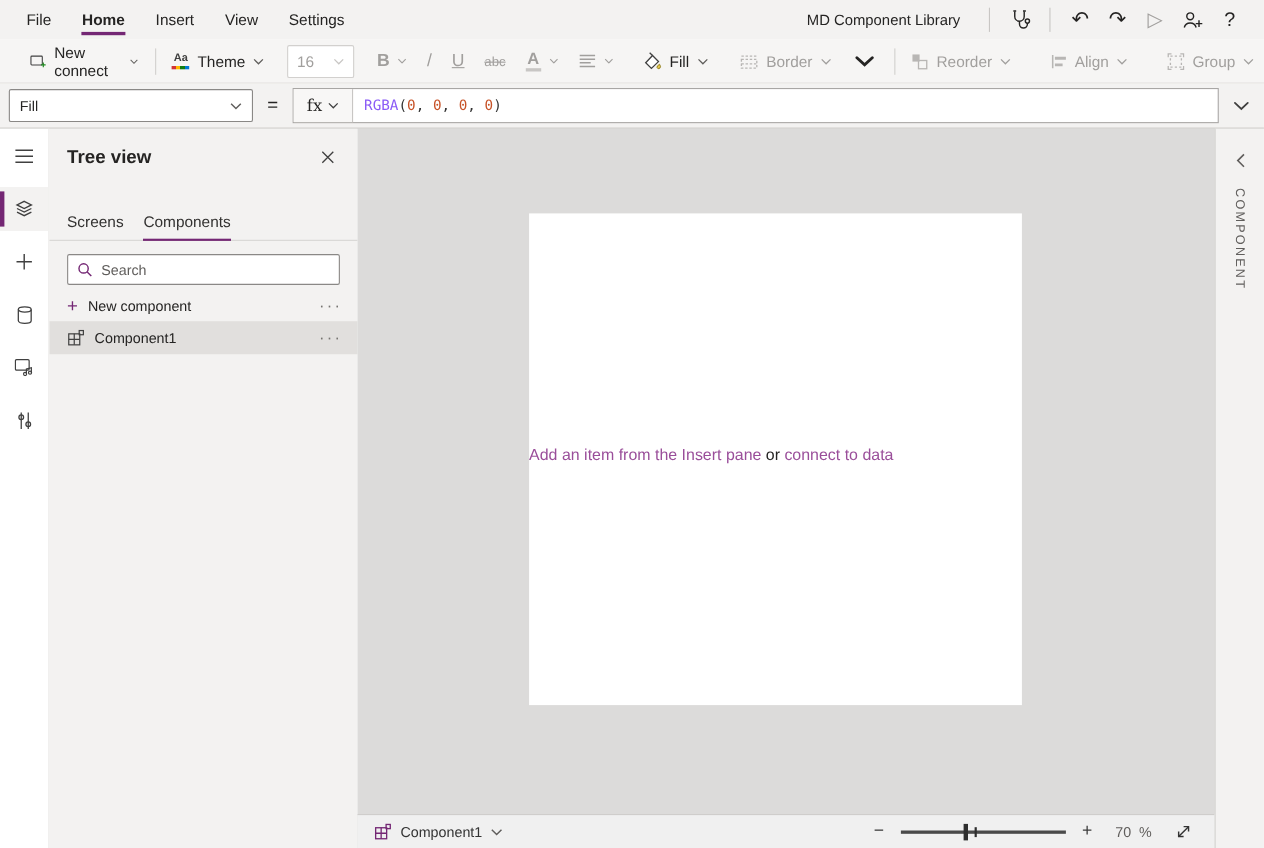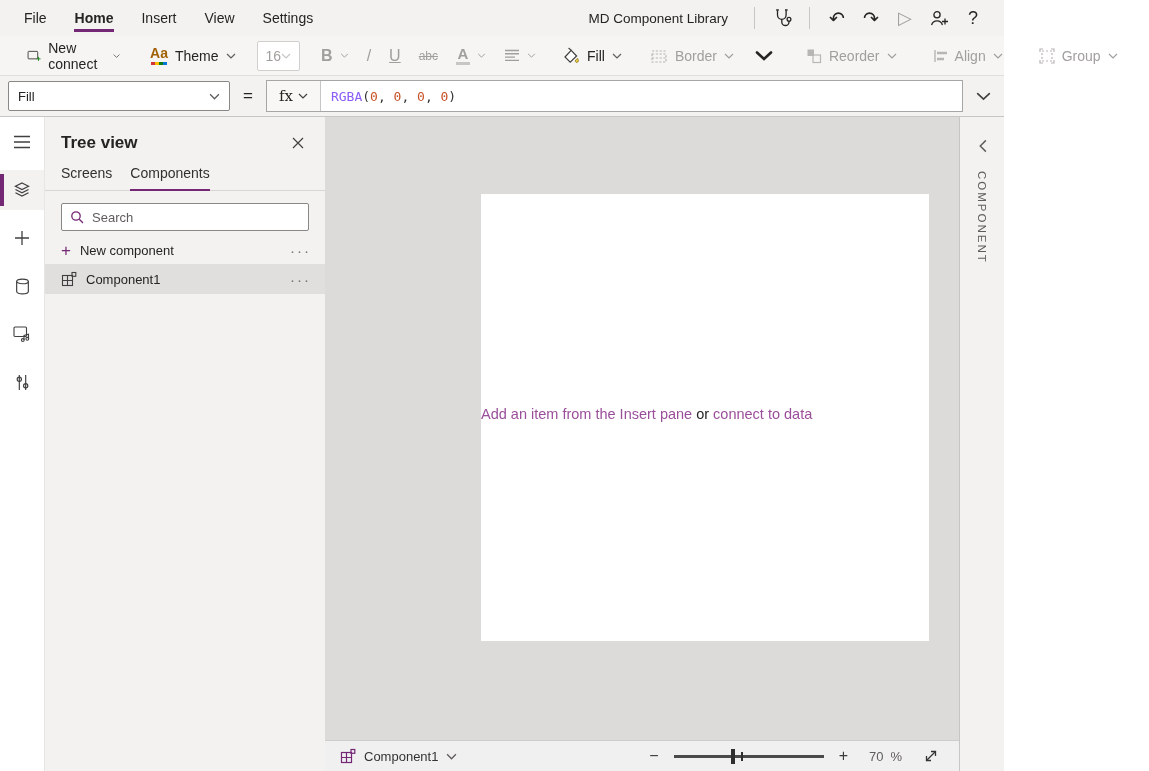--- a/index.html
+++ b/index.html
@@ -1,18 +1,18 @@
 <!DOCTYPE html>
 <html><head>
 <meta charset="utf-8">
 <style>
   * { margin:0; padding:0; box-sizing:border-box; }
   html,body { width:1149px; height:771px; overflow:hidden; }
   body { font-family:"Liberation Sans","DejaVu Sans",sans-serif; font-size:14px; color:#252423; background:#fff; }
-  .screen { position:relative; width:1004px; height:771px; }
+  .screen { position:relative; width:1149px; height:771px; }
 
   
   .menubar { height:36px; background:#f3f2f1; display:flex; align-items:center; padding-left:10px; }
   .menu-item { padding:0 14px; height:36px; display:flex; align-items:center; position:relative; cursor:default; }
   .menu-item.active { font-weight:bold; }
   .menu-item.active::after { content:""; position:absolute; left:13px; right:13px; bottom:4px; height:3px; background:#742774; }
   .menubar-right { margin-left:auto; display:flex; align-items:center; padding-right:14px; }
   .app-title { font-size:13.5px; margin-right:16px; }
   .vdiv { width:1px; height:22px; background:#c8c6c4; margin:0 10px; }
   .icon-btn { width:34px; height:32px; display:flex; align-items:center; justify-content:center; font-size:18px; color:#252423; }
@@ -21,21 +21,21 @@
 
   
   .toolbar { height:40px; background:#f6f5f4; border-bottom:1px solid #e1dfdd; display:flex; align-items:center; padding-left:18px; }
   .tbtn { display:flex; align-items:center; gap:7px; padding:0 9px; height:32px; font-size:14px; color:#252423; }
   .tbtn .chev { color:#605e5c; }
   .tbtn.disabled, .tbtn.disabled .chev { color:#a19f9d; }
   .tdiv { width:1px; height:24px; background:#d2d0ce; margin:0 6px; }
   .fontsize-box { width:72px; height:30px; background:#fff; border:1px solid #d2d0ce; border-radius:2px; display:flex; align-items:center; padding:0 8px; color:#a19f9d; margin:0 12px; justify-content:space-between; }
   .fmt-glyph { font-size:16px; color:#a19f9d; }
   .theme-aa { display:flex; flex-direction:column; align-items:center; line-height:1; }
-  .theme-aa b { font-size:14px; font-weight:bold; color:#a16207; }
+  .theme-aa b { font-size:10px; font-weight:bold; color:#404040; }
   .theme-aa i { display:block; width:16px; height:3px; margin-top:2px; background:linear-gradient(90deg,#d13438 25%,#ffb900 25% 50%,#107c10 50% 75%,#0078d4 75%); }
   .fontcolor { display:flex; flex-direction:column; align-items:center; line-height:1; }
   .fontcolor b { font-size:15px; font-weight:bold; color:#a19f9d; }
   .fontcolor i { display:block; width:14px; height:3px; margin-top:1px; background:#c8c6c4; }
   .strike { text-decoration:line-through; font-size:12px; }
   .under { text-decoration:underline; }
   .big-chevron { padding:0 12px; display:flex; align-items:center; }
 
   
   .formulabar { height:41px; background:#f3f2f1; border-bottom:1px solid #c8c6c4; display:flex; align-items:center; padding-left:8px; }
@@ -58,21 +58,21 @@
   .rail-item { width:44px; height:40px; margin-bottom:8px; display:flex; align-items:center; justify-content:center; position:relative; color:#404040; }
   .rail-item.selected { background:#f3f2f1; }
   .rail-item.selected::before { content:""; position:absolute; left:0; top:4px; bottom:4px; width:4px; background:#742774; }
 
   
   .tree-panel { width:280px; background:#f3f2f1; display:flex; flex-direction:column; }
   .tree-header { display:flex; align-items:center; justify-content:space-between; padding:13px 14px 0 16px; }
   .tree-title { font-size:17px; font-weight:600; }
   .close-btn { width:26px; height:26px; display:flex; align-items:center; justify-content:center; }
   .tabs { display:flex; gap:18px; padding:9px 16px 0; border-bottom:1px solid #d8d6d4; }
-  .tab { padding-bottom:8px; font-size:14px; color:#323130; border-bottom:2px solid transparent; margin-bottom:-1px; }
+  .tab { padding-bottom:8px; font-size:14px; color:#323130; border-bottom:2px solid transparent; margin-bottom:-1px;margin-top:28px; }
   .tab.active { border-bottom-color:#742774; }
   .search-box { margin:12px 16px 6px; height:28px; background:#fff; border:1px solid #8a8886; border-radius:2px; display:flex; align-items:center; padding:0 8px; gap:8px; }
   .search-box input { border:none; outline:none; flex:1; font-size:13px; font-family:inherit; background:transparent; color:#252423; }
   .search-box input::placeholder { color:#605e5c; }
   .tree-row { height:27px; display:flex; align-items:center; padding:0 14px 0 16px; font-size:13px; color:#252423; gap:9px; }
   .tree-row.selected { height:30px; background:#e1dfdd; }
   .more-dots { margin-left:auto; color:#757370; font-size:15px; letter-spacing:2px; line-height:1; }
   .plus-purple { color:#742774; font-size:17px; font-weight:300; line-height:1; }
 
   

